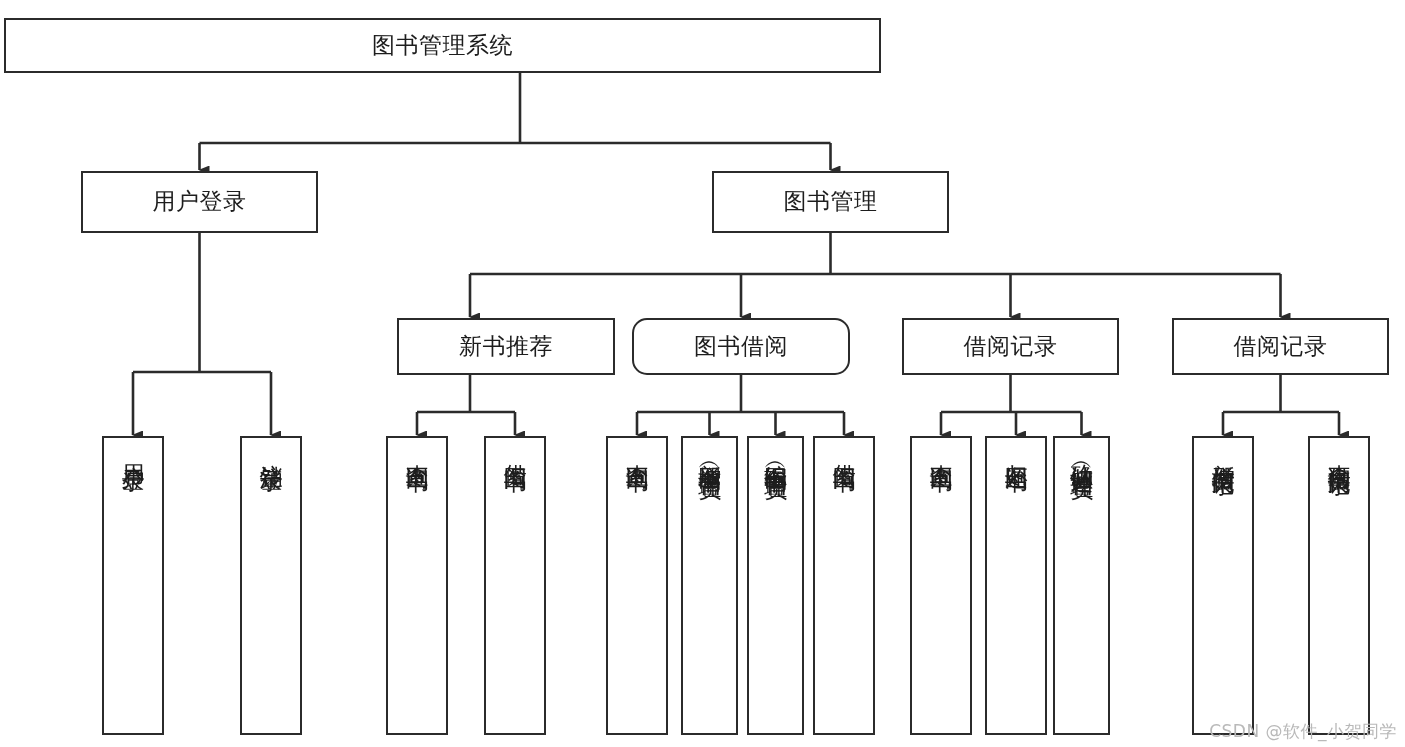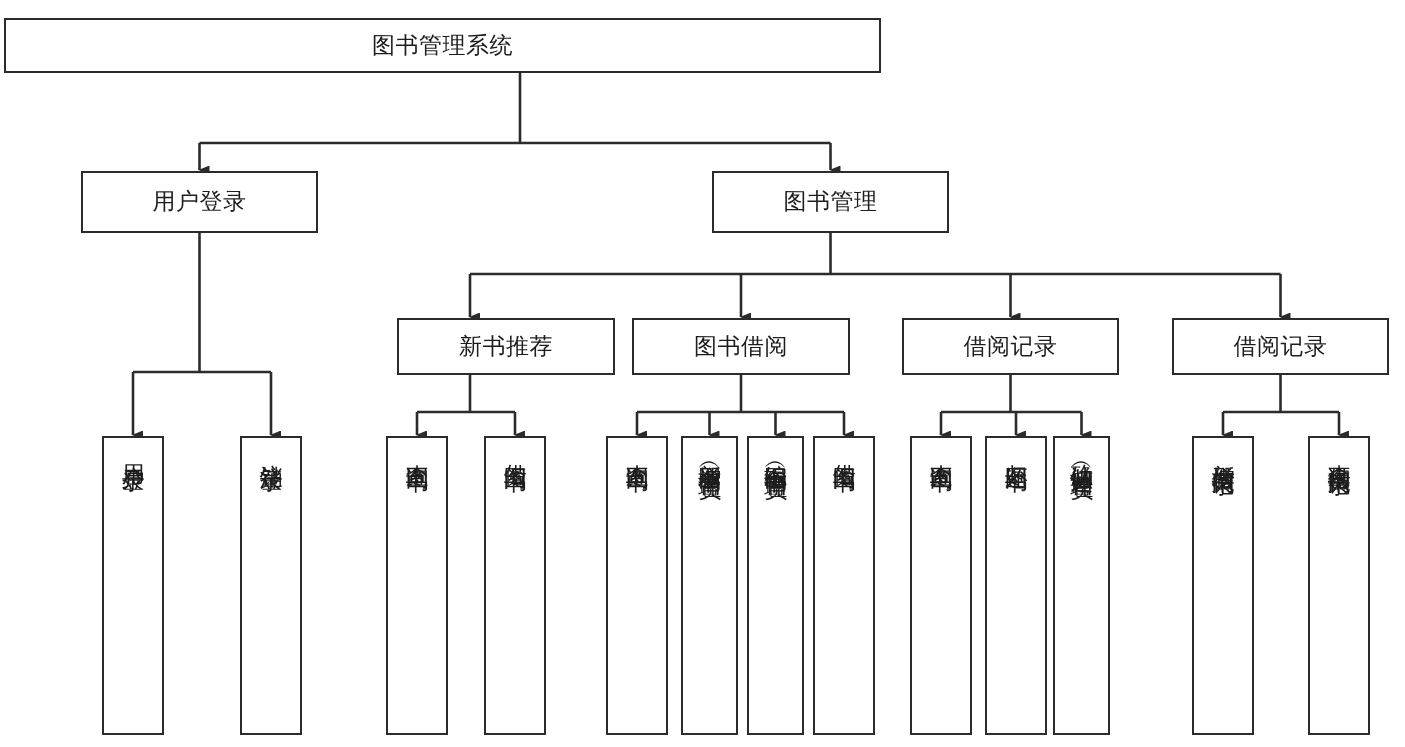--- a/index.html
+++ b/index.html
@@ -124,21 +124,21 @@
       </div>
       <div class="node-box horizontal" style="left: 81px; top: 171px; width: 237px; height: 62px;">
         <span class="node-label">用户登录</span>
       </div>
       <div class="node-box horizontal" style="left: 712px; top: 171px; width: 237px; height: 62px; justify-content: center;">
         <span class="node-label">图书管理</span>
       </div>
       <div class="node-box horizontal" style="left: 361px; top: 318px; width: 218px; height: 57px; margin-left: 36px;">
         <span class="node-label">新书推荐</span>
       </div>
-      <div class="node-box horizontal" style="left: 632px; top: 318px; width: 218px; height: 57px;">
+      <div class="node-box horizontal" style="left: 632px; top: 318px; width: 218px; height: 57px; border-radius: 15px;">
         <span class="node-label">图书借阅</span>
       </div>
       <div class="node-box horizontal" style="left: 902px; top: 318px; width: 217px; height: 57px;">
         <span class="node-label">借阅记录</span>
       </div>
       <div class="node-box horizontal" style="left: 1172px; top: 318px; width: 217px; height: 57px;">
         <span class="node-label">借阅记录</span>
       </div>
       <div class="node-box vertical" style="left: 102px; top: 436px; width: 62px; height: 299px;">
         <span class="node-label">用户登录</span>
@@ -174,13 +174,14 @@
         <span class="node-label">确认归还（管理员）</span>
       </div>
       <div class="node-box vertical" style="left: 1192px; top: 436px; width: 62px; height: 299px;">
         <span class="node-label">新增借阅记录</span>
       </div>
       <div class="node-box vertical" style="left: 1308px; top: 436px; width: 62px; height: 299px;">
         <span class="node-label">查询借阅记录</span>
       </div>
     </div>
 
+  <div id="watermark">CSDN @软件_小贺同学</div>
 </div>
 
 </body></html>

